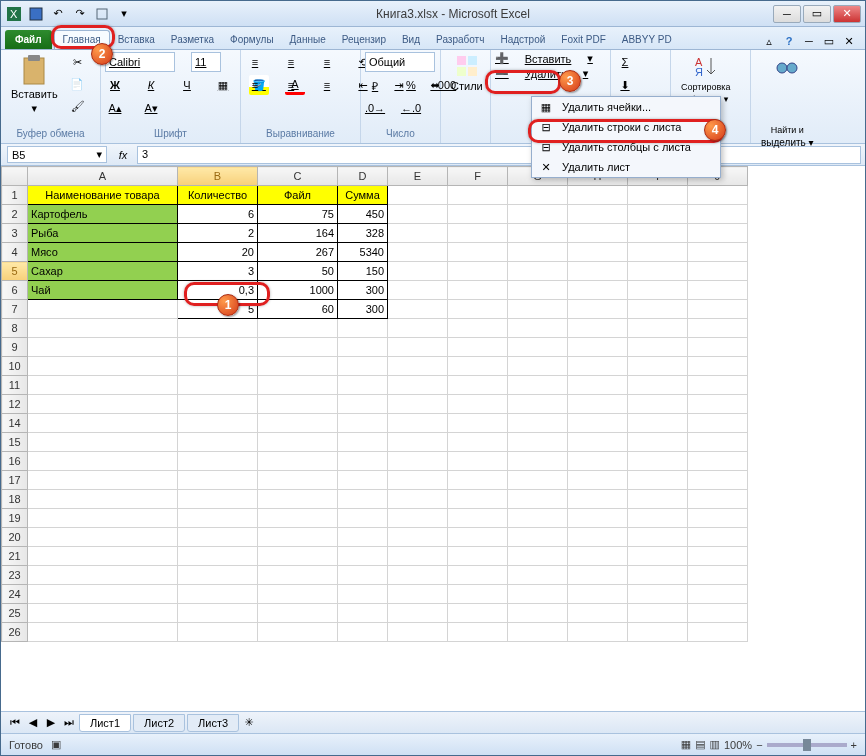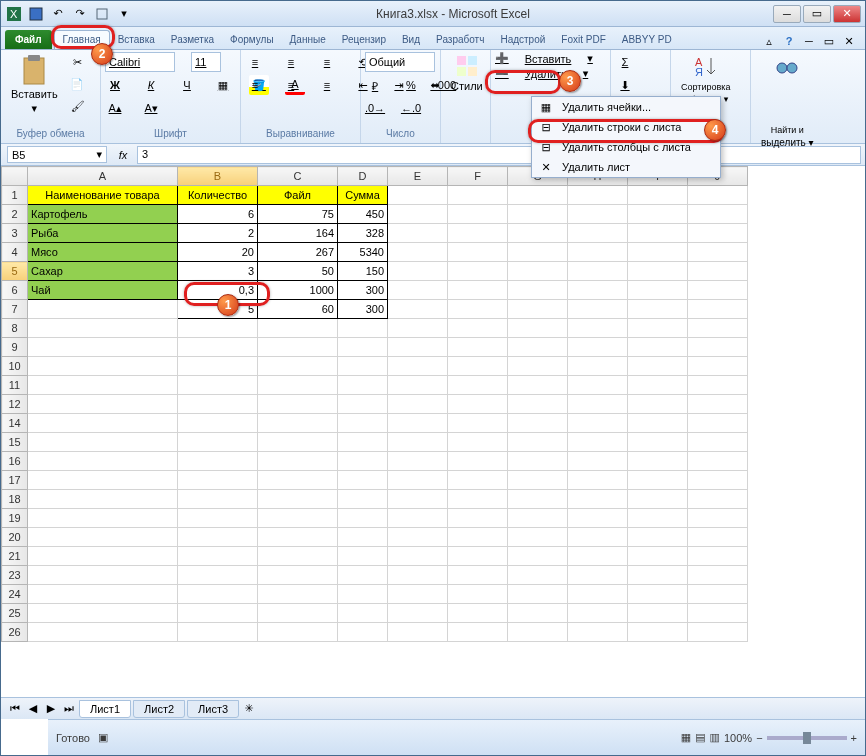--- a/index.html
+++ b/index.html
@@ -60,21 +60,21 @@
 
 .ddmenu { position: absolute; background: #f4f7fc; border: 1px solid #96aecd; box-shadow: 2px 2px 6px rgba(0,0,0,.25); z-index: 40; }
 .dditem { display: flex; align-items: center; gap: 8px; padding: 4px 10px 4px 30px; cursor: pointer; white-space: nowrap; position: relative; }
 .dditem .mi-icon { position:absolute; left:6px; width:16px; height:16px; display:flex; align-items:center; justify-content:center; }
 
 .sheettabs { height: 22px; background: linear-gradient(#eef3fa,#dbe7f5); border-top: 1px solid #a9c2de; display: flex; align-items: center; padding: 0 6px; gap: 2px; }
 .shnav { width: 16px; height: 16px; display: flex; align-items: center; justify-content: center; cursor: pointer; }
 .shtab { padding: 2px 10px; background: #fff; border: 1px solid #a9c2de; border-radius: 0 0 3px 3px; font-size:11px; cursor: pointer; }
 .shtab.inactive { background: #e2ebf6; }
 
-.statusbar { height: 36px; background: linear-gradient(#e8f1fb,#cfe0f4); border-top: 1px solid #a9c2de; display: flex; align-items: center; padding: 0 8px; gap: 8px; color:#3b3b3b;margin-left:47px; }
+.statusbar { height: 22px; background: linear-gradient(#e8f1fb,#cfe0f4); border-top: 1px solid #a9c2de; display: flex; align-items: center; padding: 0 8px; gap: 8px; color:#3b3b3b; }
 .zoom { margin-left: auto; display: flex; align-items: center; gap: 4px; }
 .zoom-track { width: 80px; height: 4px; background: #aac; position: relative; }
 .zoom-thumb { position: absolute; width: 8px; height: 12px; background: #789; top: -4px; left: 36px; }
 
 svg { display: block; }
 </style>
 </head>
 <body>
 
 <div class="win">

